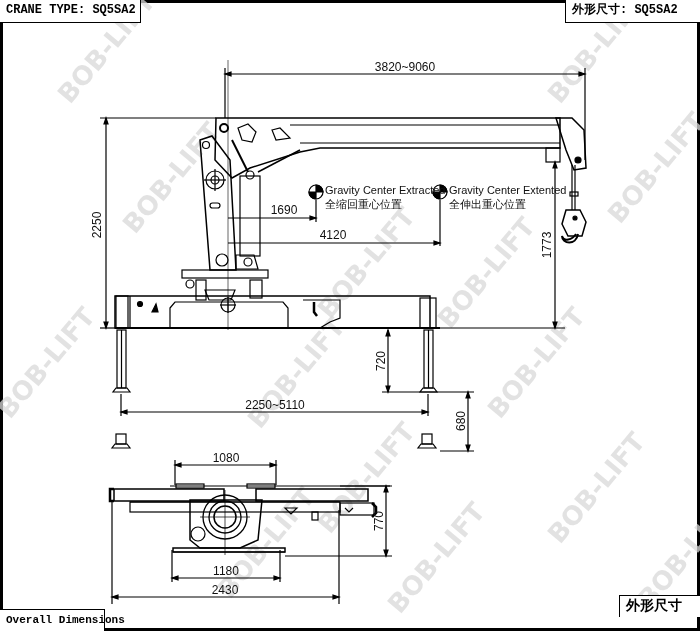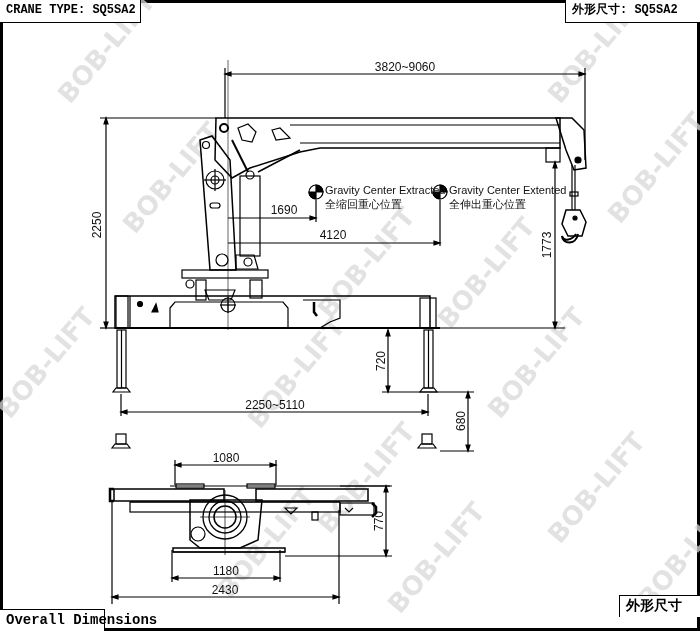--- a/index.html
+++ b/index.html
@@ -6,21 +6,21 @@
   body { width: 700px; height: 631px; position: relative; overflow: hidden;
          font-family: "Liberation Sans", sans-serif; }
   .frame { position: absolute; left: 0; top: 0; width: 700px; height: 631px;
            box-sizing: border-box; border: 3px solid #000; border-top-width: 3px; }
   .title-box { position: absolute; background: #fff; border: 1.5px solid #000;
                font-family: Liberation Mono, monospace; font-weight: bold;
                font-size: 12px; color: #000; padding: 2px 6px; line-height: 17px;
                white-space: nowrap; }
   .tl { left: 0; top: 0; width: 128px; height: 18px; border-left: none; border-top: none; }
   .tr { right: 0; top: 0; width: 122px; height: 18px; border-right: none; border-top: none; }
-  .bl { left: 0; bottom: 0; width: 92px; height: 17px; border-left: none; border-bottom: none; font-size: 14px; }
+  .bl { left: 0; bottom: 0; width: 92px; height: 17px; border-left: none; border-bottom: none; font-size: 11px; }
   .br { right: 0; bottom: 14px; width: 68px; height: 17px; border-right: none; border-bottom: none; font-size: 14px; }
   svg { position: absolute; left: 0; top: 0; }
   .dim { font-family: "Liberation Sans Narrow", "Liberation Sans", sans-serif; font-size: 12px; fill: #111; }
   .wm  { font-family: "DejaVu Sans", sans-serif; font-weight: bold; font-size: 26px; fill: #d9d9d9; opacity: 0.75; }
   .lbl { font-family: "Liberation Sans", sans-serif; font-size: 11px; fill: #111; }
 </style>
 </head>
 <body>
 
 <div class="frame"></div>

